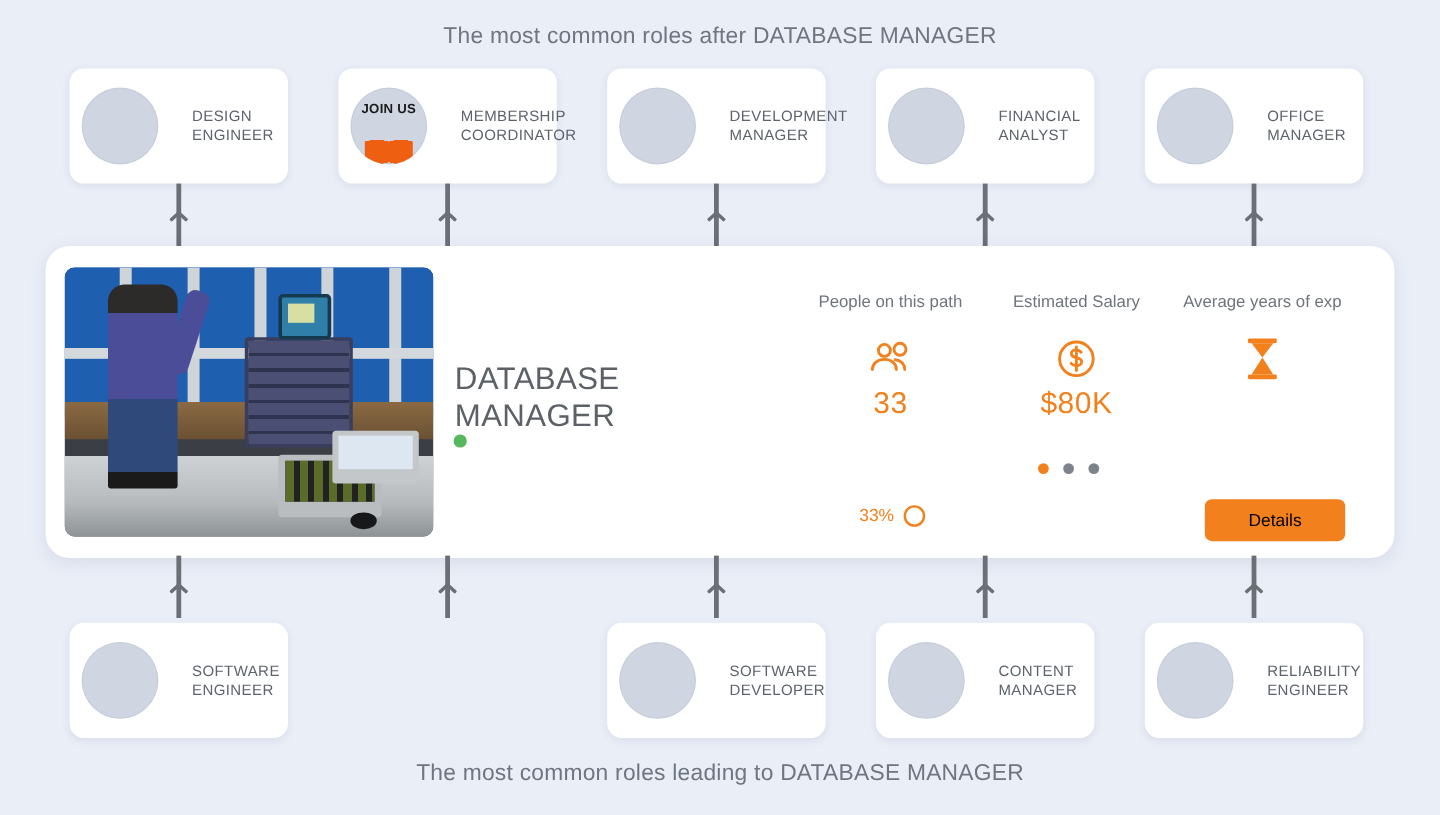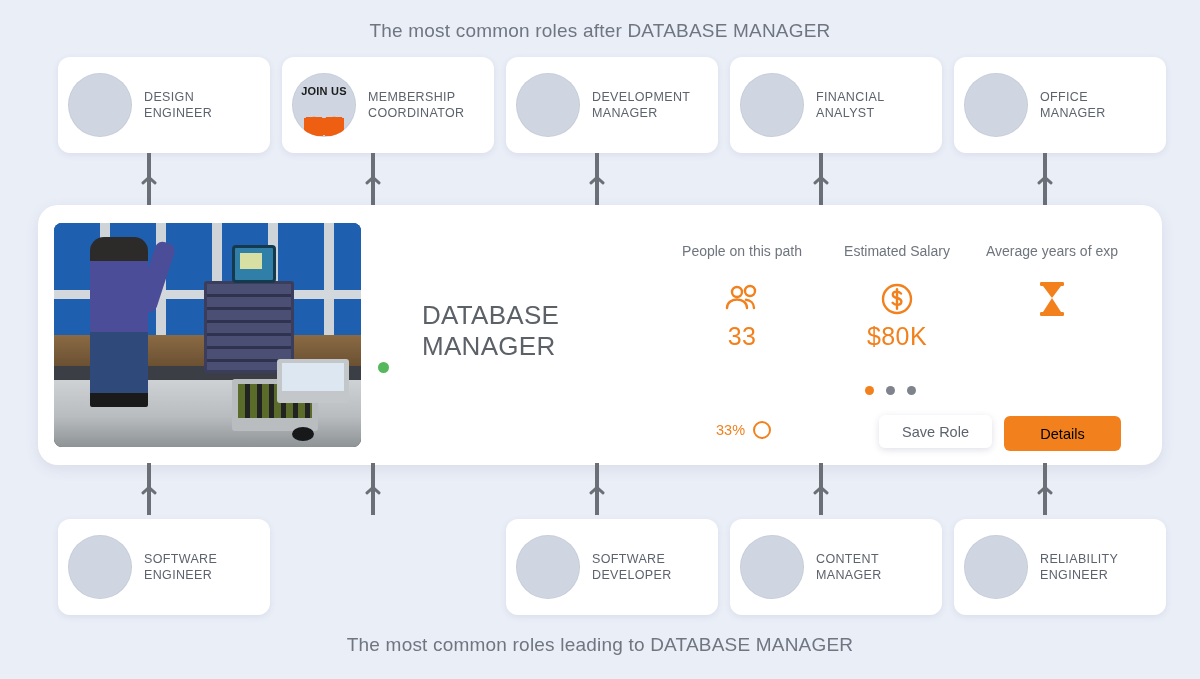--- a/index.html
+++ b/index.html
@@ -21,26 +21,27 @@
   #heading-top { top: 20px; }
   #heading-bottom { top: 634px; }
 
   
   .role-row { position: absolute; left: 0; width: 1200px; height: 96px; }
   #row-top { top: 57px; }
   #row-bottom { top: 519px; }
 
   .role-card {
     position: absolute; top: 0;
-    width: 212px; height: 96px;
+    width: 182px; height: 96px;
     background: #ffffff;
     border-radius: 12px;
     box-shadow: 0 2px 7px rgba(60,70,110,0.09);
     display: flex; align-items: center;
     padding-left: 10px;
+    gap: 16px;
   }
   .role-card .thumb {
     width: 64px; height: 64px; border-radius: 50%;
     flex: 0 0 64px; overflow: hidden;
     background: #cfd6e2;
     box-shadow: 0 0 0 1px rgba(0,0,0,0.04) inset;
   }
   .role-card .role-label {
     margin-left: 12px;
     font-size: 12.5px; line-height: 16px;
@@ -178,21 +179,21 @@
     content:""; position:absolute; left:5px; top:4px; right:5px; height:28px; background:#dce7f1;
   }
   #main-photo .mouse {
     position:absolute; left:238px; bottom:6px; width:22px; height:14px;
     background:#17181a; border-radius:50%;
   }
 
   #role-title {
     position: absolute; left: 379px; top: 300px;
     font-size: 26px; line-height: 31px; font-weight: 400;
-    color: #5c6168; letter-spacing: .3px; white-space: pre-line; margin-left: 43px;
+    color: #5c6168; letter-spacing: .3px; white-space: pre-line;
   }
   #status-dot {
     position: absolute; left: 378px; top: 362px;
     width: 11px; height: 11px; border-radius: 50%;
     background: #55b85c;
   }
 
   
   .stat { position: absolute; top: 243px; width: 180px; text-align: center; }
   .stat .stat-label { font-size: 14px; color: #6f757d; white-space: nowrap; }
@@ -350,21 +351,20 @@
     <div class="dot active"></div>
     <div class="dot"></div>
     <div class="dot"></div>
   </div>
 
   <div id="progress">
     <span>33%</span>
     <span class="ring"></span>
   </div>
 
-  <button id="save-role-button">Save Role</button>
   <button id="details-button">Details</button>
 
   <div class="arrow up-bottom" style="left:147px">
       <div class="stem"></div>
       <div class="head"></div>
     </div>
   <div class="arrow up-bottom" style="left:371px">
       <div class="stem"></div>
       <div class="head"></div>
     </div>

